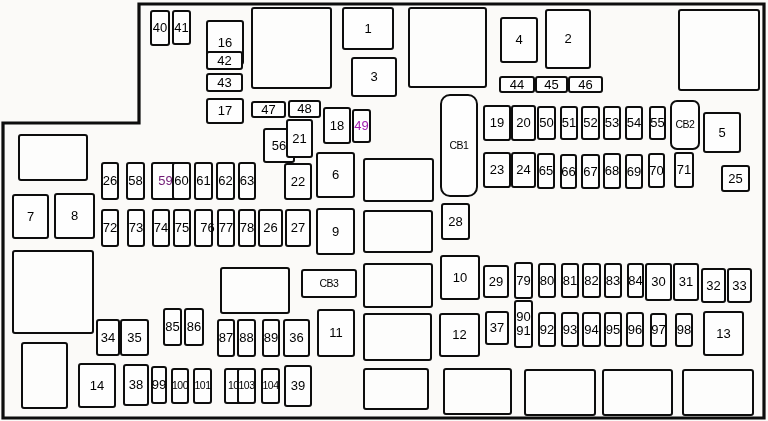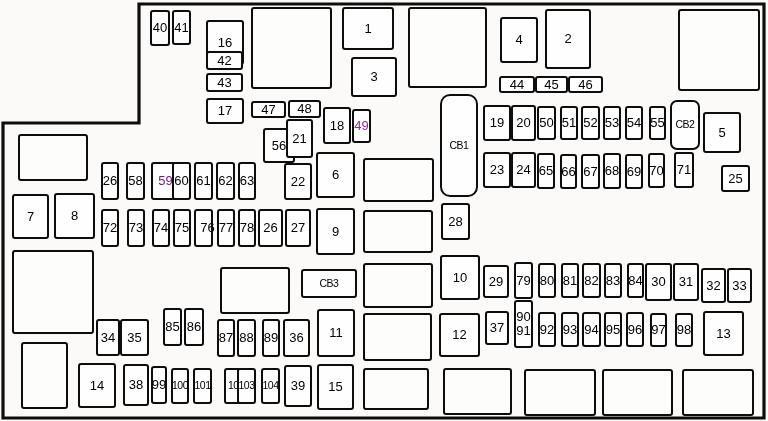--- a/index.html
+++ b/index.html
@@ -139,21 +139,20 @@
       <div class="box" style="left: 283px; top: 319px; width: 27px; height: 38px; border-color: rgb(13, 13, 13); color: rgb(0, 0, 0);">36</div>
       <div class="box" style="left: 78px; top: 363px; width: 38px; height: 45px; border-color: rgb(13, 13, 13); color: rgb(0, 0, 0);">14</div>
       <div class="box" style="left: 123px; top: 364px; width: 26px; height: 42px; border-color: rgb(13, 13, 13); color: rgb(0, 0, 0);">38</div>
       <div class="box" style="left: 151px; top: 366px; width: 16px; height: 38px; border-color: rgb(13, 13, 13); color: rgb(0, 0, 0);">99</div>
       <div class="box small" style="left: 171px; top: 368px; width: 18px; height: 36px; border-color: rgb(13, 13, 13); color: rgb(0, 0, 0);">100</div>
       <div class="box small" style="left: 193px; top: 368px; width: 19px; height: 36px; border-color: rgb(13, 13, 13); color: rgb(0, 0, 0);">101</div>
       <div class="box small" style="left: 224px; top: 368px; width: 24px; height: 36px; border-color: rgb(13, 13, 13); color: rgb(0, 0, 0);">102</div>
       <div class="box small" style="left: 237px; top: 368px; width: 19px; height: 36px; border-color: rgb(13, 13, 13); color: rgb(0, 0, 0);">103</div>
       <div class="box small" style="left: 261px; top: 368px; width: 19px; height: 36px; border-color: rgb(13, 13, 13); color: rgb(0, 0, 0);">104</div>
       <div class="box" style="left: 284px; top: 365px; width: 28px; height: 42px; border-color: rgb(13, 13, 13); color: rgb(0, 0, 0);">39</div>
-      <div class="box" style="left: 317px; top: 364px; width: 37px; height: 46px; border-color: rgb(13, 13, 13); color: rgb(0, 0, 0);">15</div>
       <div class="box blank" style="left: 18px; top: 134px; width: 70px; height: 47px; border-color: rgb(13, 13, 13);"></div>
       <div class="box blank" style="left: 12px; top: 250px; width: 82px; height: 84px; border-color: rgb(13, 13, 13);"></div>
       <div class="box blank" style="left: 21px; top: 342px; width: 47px; height: 67px; border-color: rgb(13, 13, 13);"></div>
       <div class="box blank" style="left: 251px; top: 7px; width: 81px; height: 82px; border-color: rgb(13, 13, 13);"></div>
       <div class="box blank" style="left: 408px; top: 7px; width: 79px; height: 81px; border-color: rgb(13, 13, 13);"></div>
       <div class="box blank" style="left: 678px; top: 9px; width: 82px; height: 82px; border-color: rgb(13, 13, 13);"></div>
       <div class="box blank" style="left: 220px; top: 267px; width: 70px; height: 47px; border-color: rgb(13, 13, 13);"></div>
       <div class="box blank" style="left: 363px; top: 158px; width: 71px; height: 44px; border-color: rgb(13, 13, 13);"></div>
       <div class="box blank" style="left: 363px; top: 210px; width: 70px; height: 43px; border-color: rgb(13, 13, 13);"></div>
       <div class="box blank" style="left: 363px; top: 263px; width: 70px; height: 45px; border-color: rgb(13, 13, 13);"></div>

